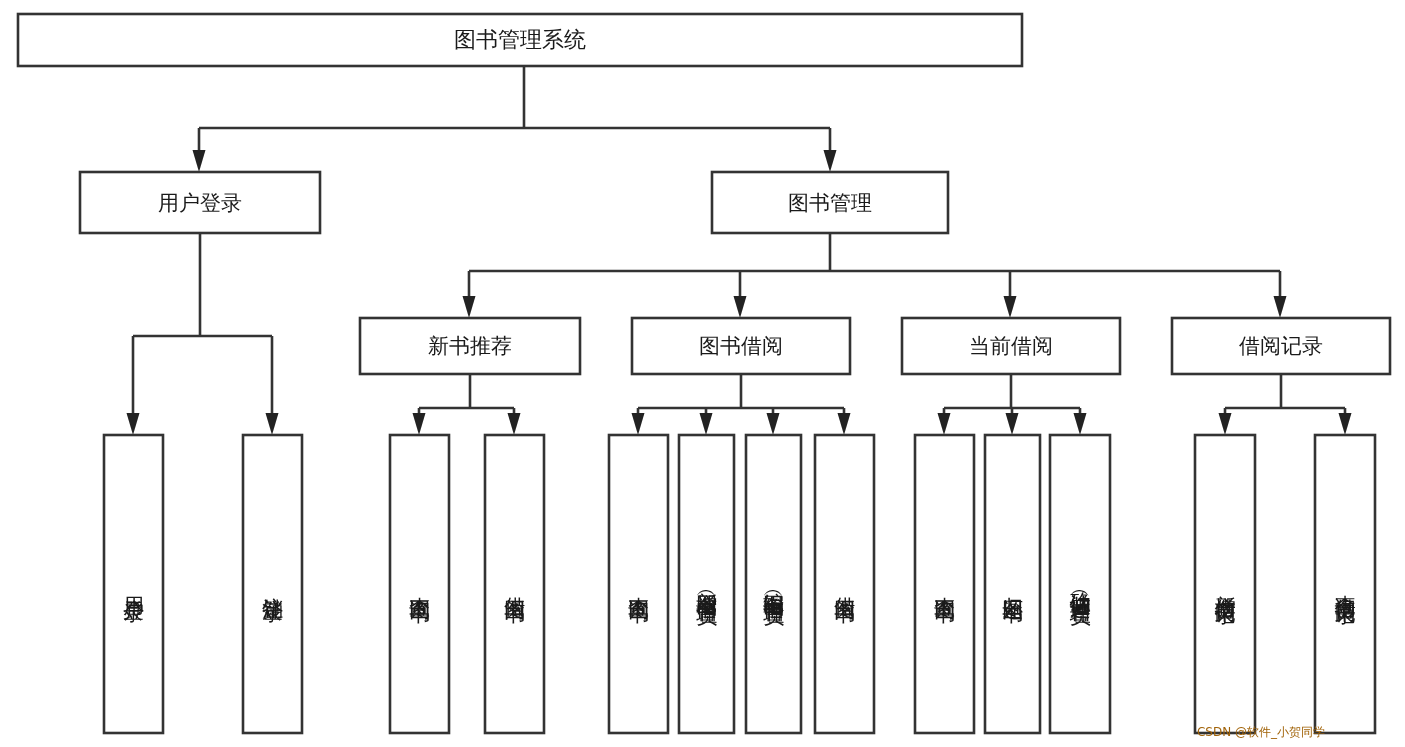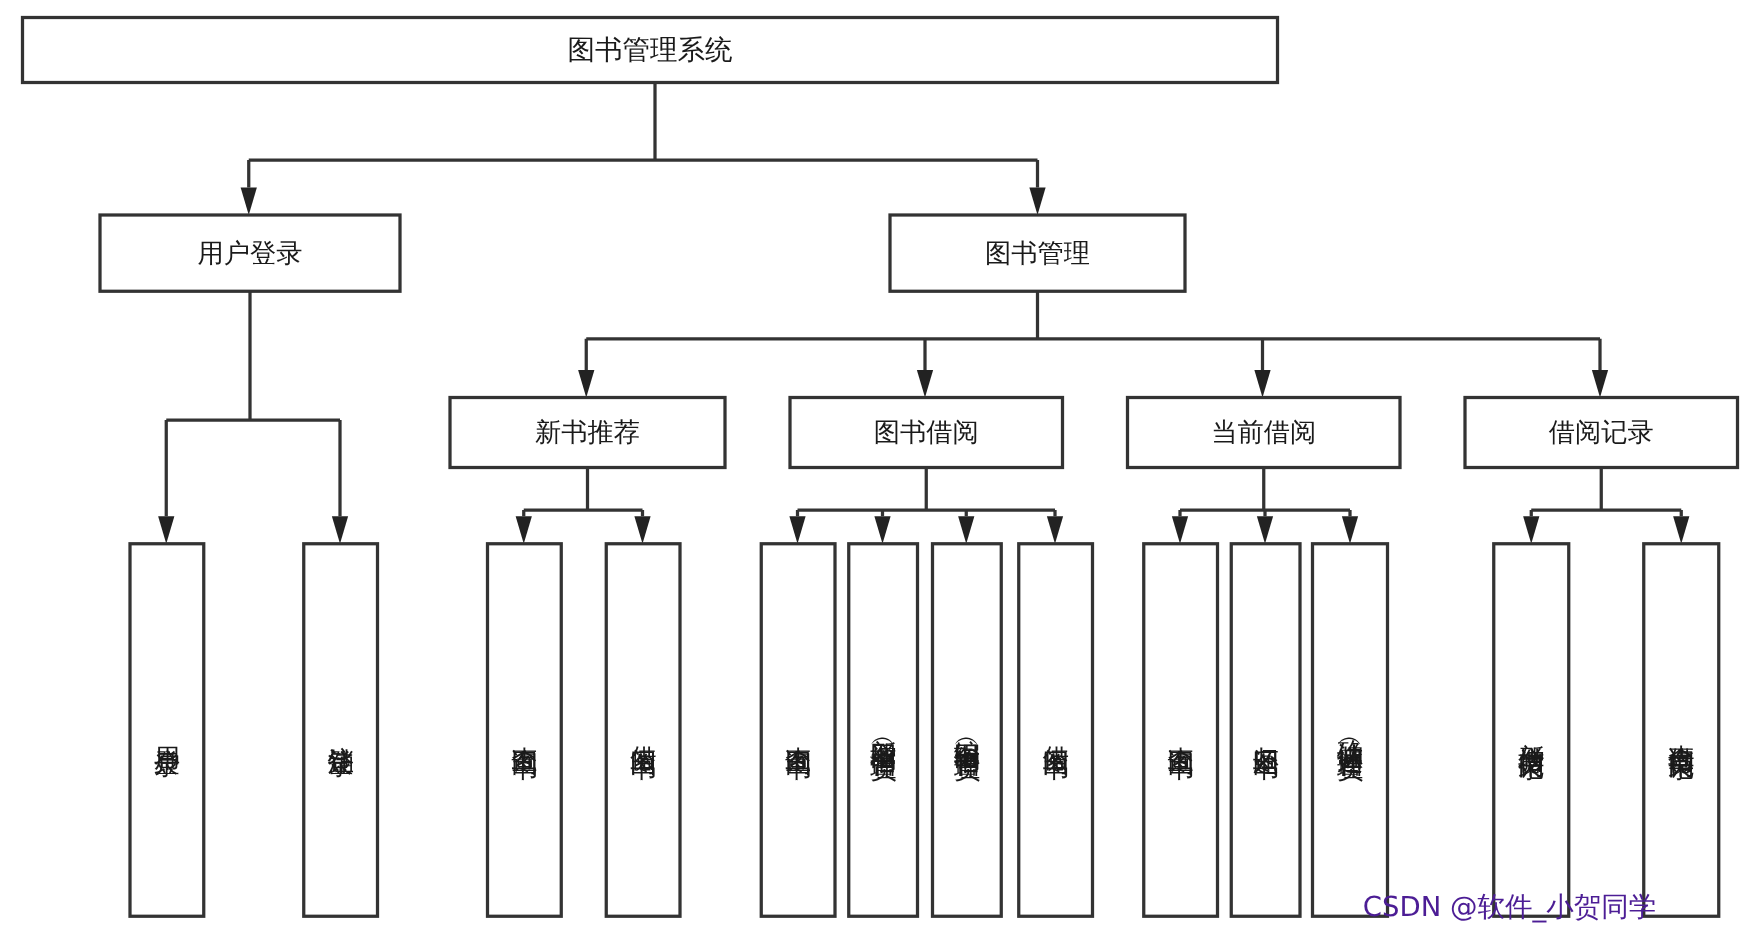--- a/index.html
+++ b/index.html
@@ -64,22 +64,22 @@
     align-items: center;
     justify-content: center;
     white-space: nowrap;
     pointer-events: none;
   }
   .watermark {
     position: absolute;
     right: 6px;
     bottom: 6px;
     font-family: "DejaVu Sans", "Liberation Sans", sans-serif;
-    font-size: 22px;
-    color: #4c1d95;
+    font-size: 12px;
+    color: #a16207;
     white-space: nowrap;
   }
 </style>
 </head>
 <body>
 
 <div id="diagram-root">
   <svg id="flowchart" viewBox="0 0 1405 747">
     <g id="connector-layer">
         <g>

